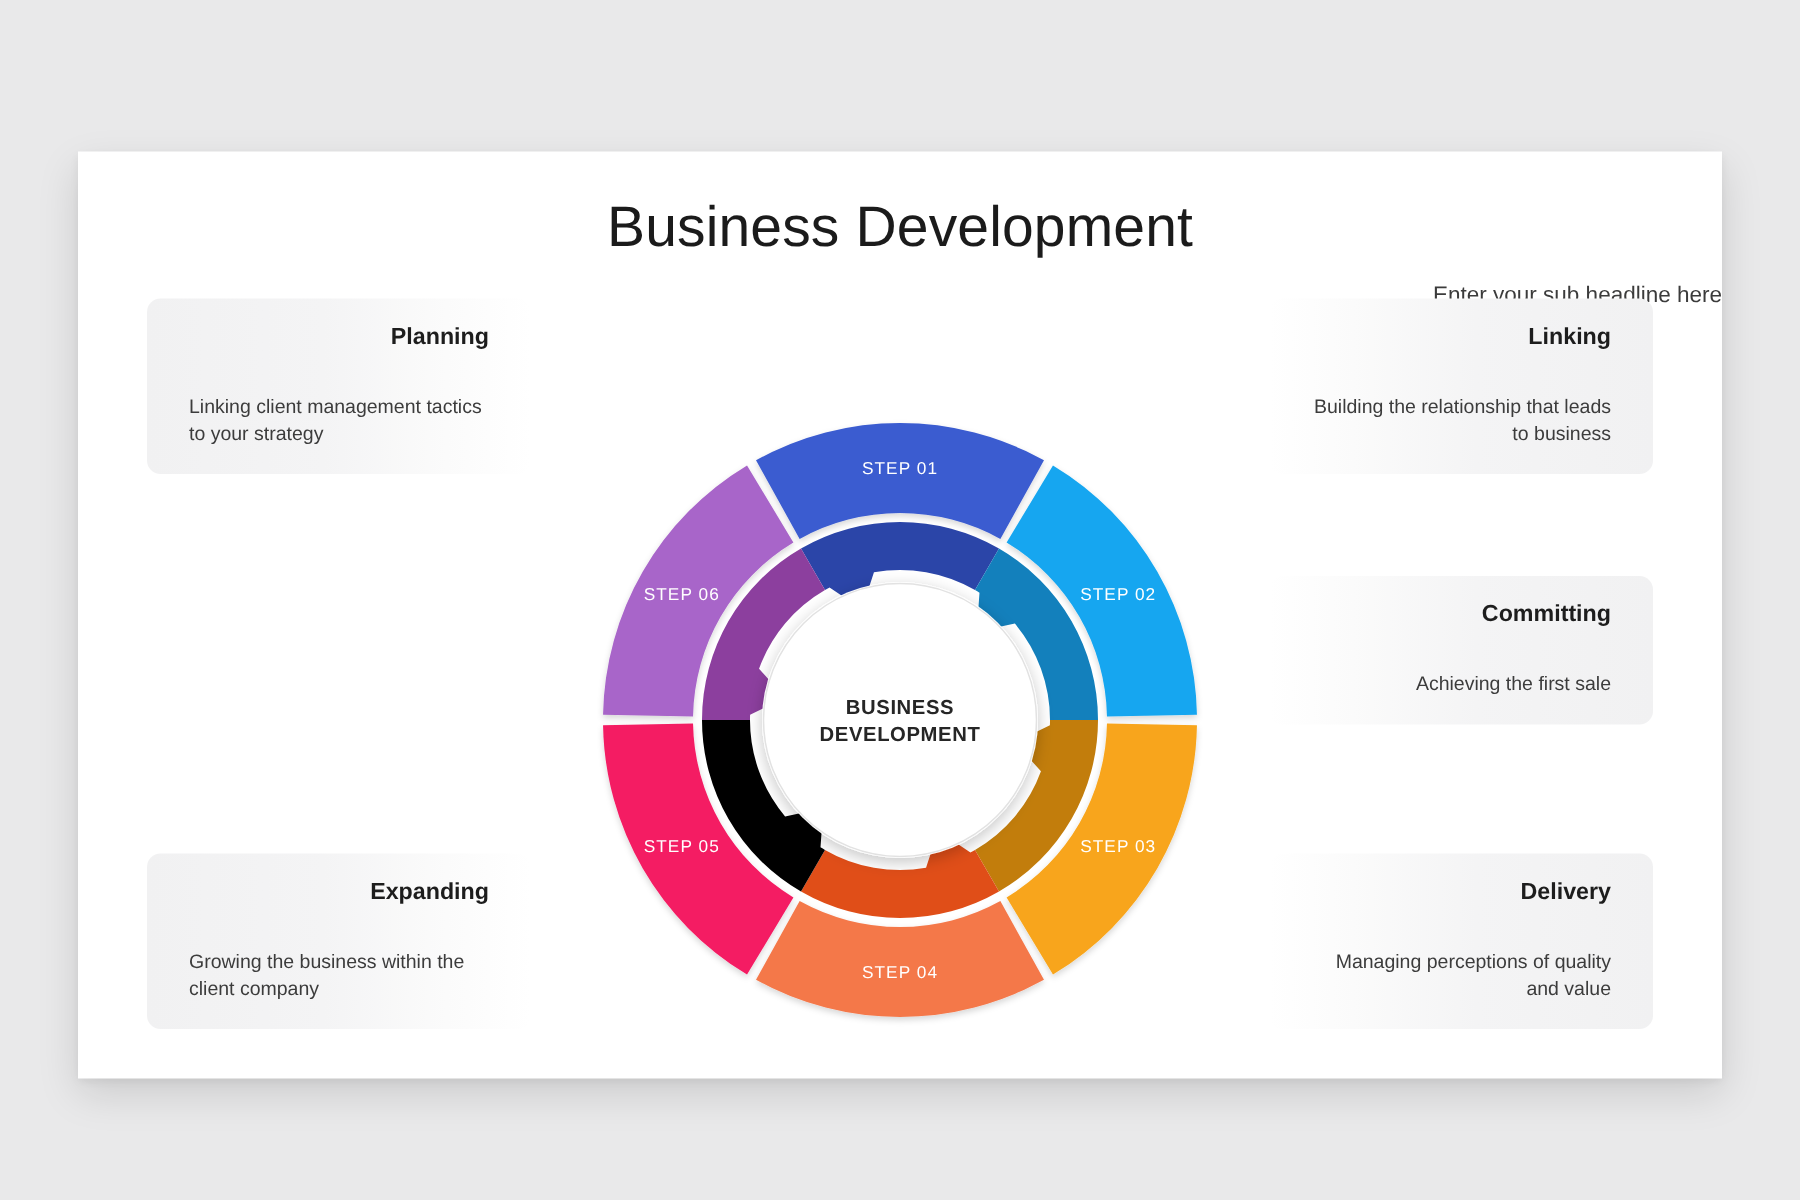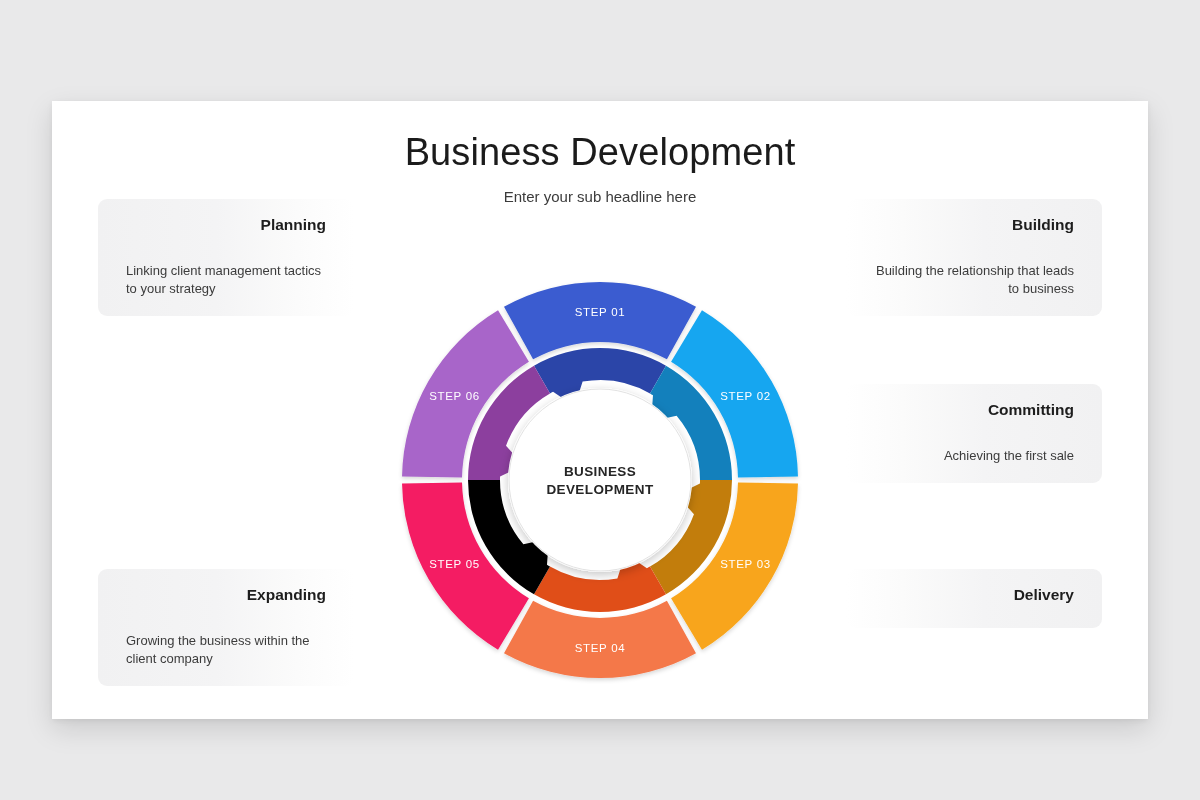--- a/index.html
+++ b/index.html
@@ -43,20 +43,21 @@
     letter-spacing: .1px;
     line-height: 46px;
     margin: 0;
   }
   #page-subtitle {
     font-size: 15px;
     font-weight: 400;
     color: #3b3b3b;
     margin-top: 12px;
     line-height: 20px;
+    text-align: right;
   }
   
   .info-card {
     position: absolute;
     width: 256px;
     padding: 16px 28px 18px 28px;
     box-sizing: border-box;
     border-radius: 9px;
   }
   .info-card.left {
@@ -125,29 +126,30 @@
     <div class="info-card left info-row-1">
       <div class="info-title">Planning</div>
       <div class="info-desc">Linking client management tactics to your strategy</div>
     </div>
     <div class="info-card left info-row-3">
       <div class="info-title">Expanding</div>
       <div class="info-desc">Growing the business within the client company</div>
     </div>
 
     <div class="info-card right info-row-1">
-      <div class="info-title">Building</div>
+      <div class="info-title">Linking</div>
       <div class="info-desc">Building the relationship that leads to business</div>
     </div>
     <div class="info-card right info-row-2">
       <div class="info-title">Committing</div>
       <div class="info-desc">Achieving the first sale</div>
     </div>
     <div class="info-card right info-row-3">
       <div class="info-title">Delivery</div>
+      <div class="info-desc">Managing perceptions of quality and value</div>
     </div>
 
     <div id="wheel-wrap">
       <svg id="wheel" width="504" height="504" viewBox="0 0 504 504">
         <defs>
           <filter id="hubShadow" x="-60%" y="-60%" width="220%" height="220%">
             <feDropShadow dx="0" dy="3" stdDeviation="5" flood-color="#000000" flood-opacity="0.22"></feDropShadow>
           </filter>
           <filter id="ringShadow" x="-30%" y="-30%" width="160%" height="160%">
             <feDropShadow dx="0" dy="2" stdDeviation="2.2" flood-color="#000000" flood-opacity="0.16"></feDropShadow>

